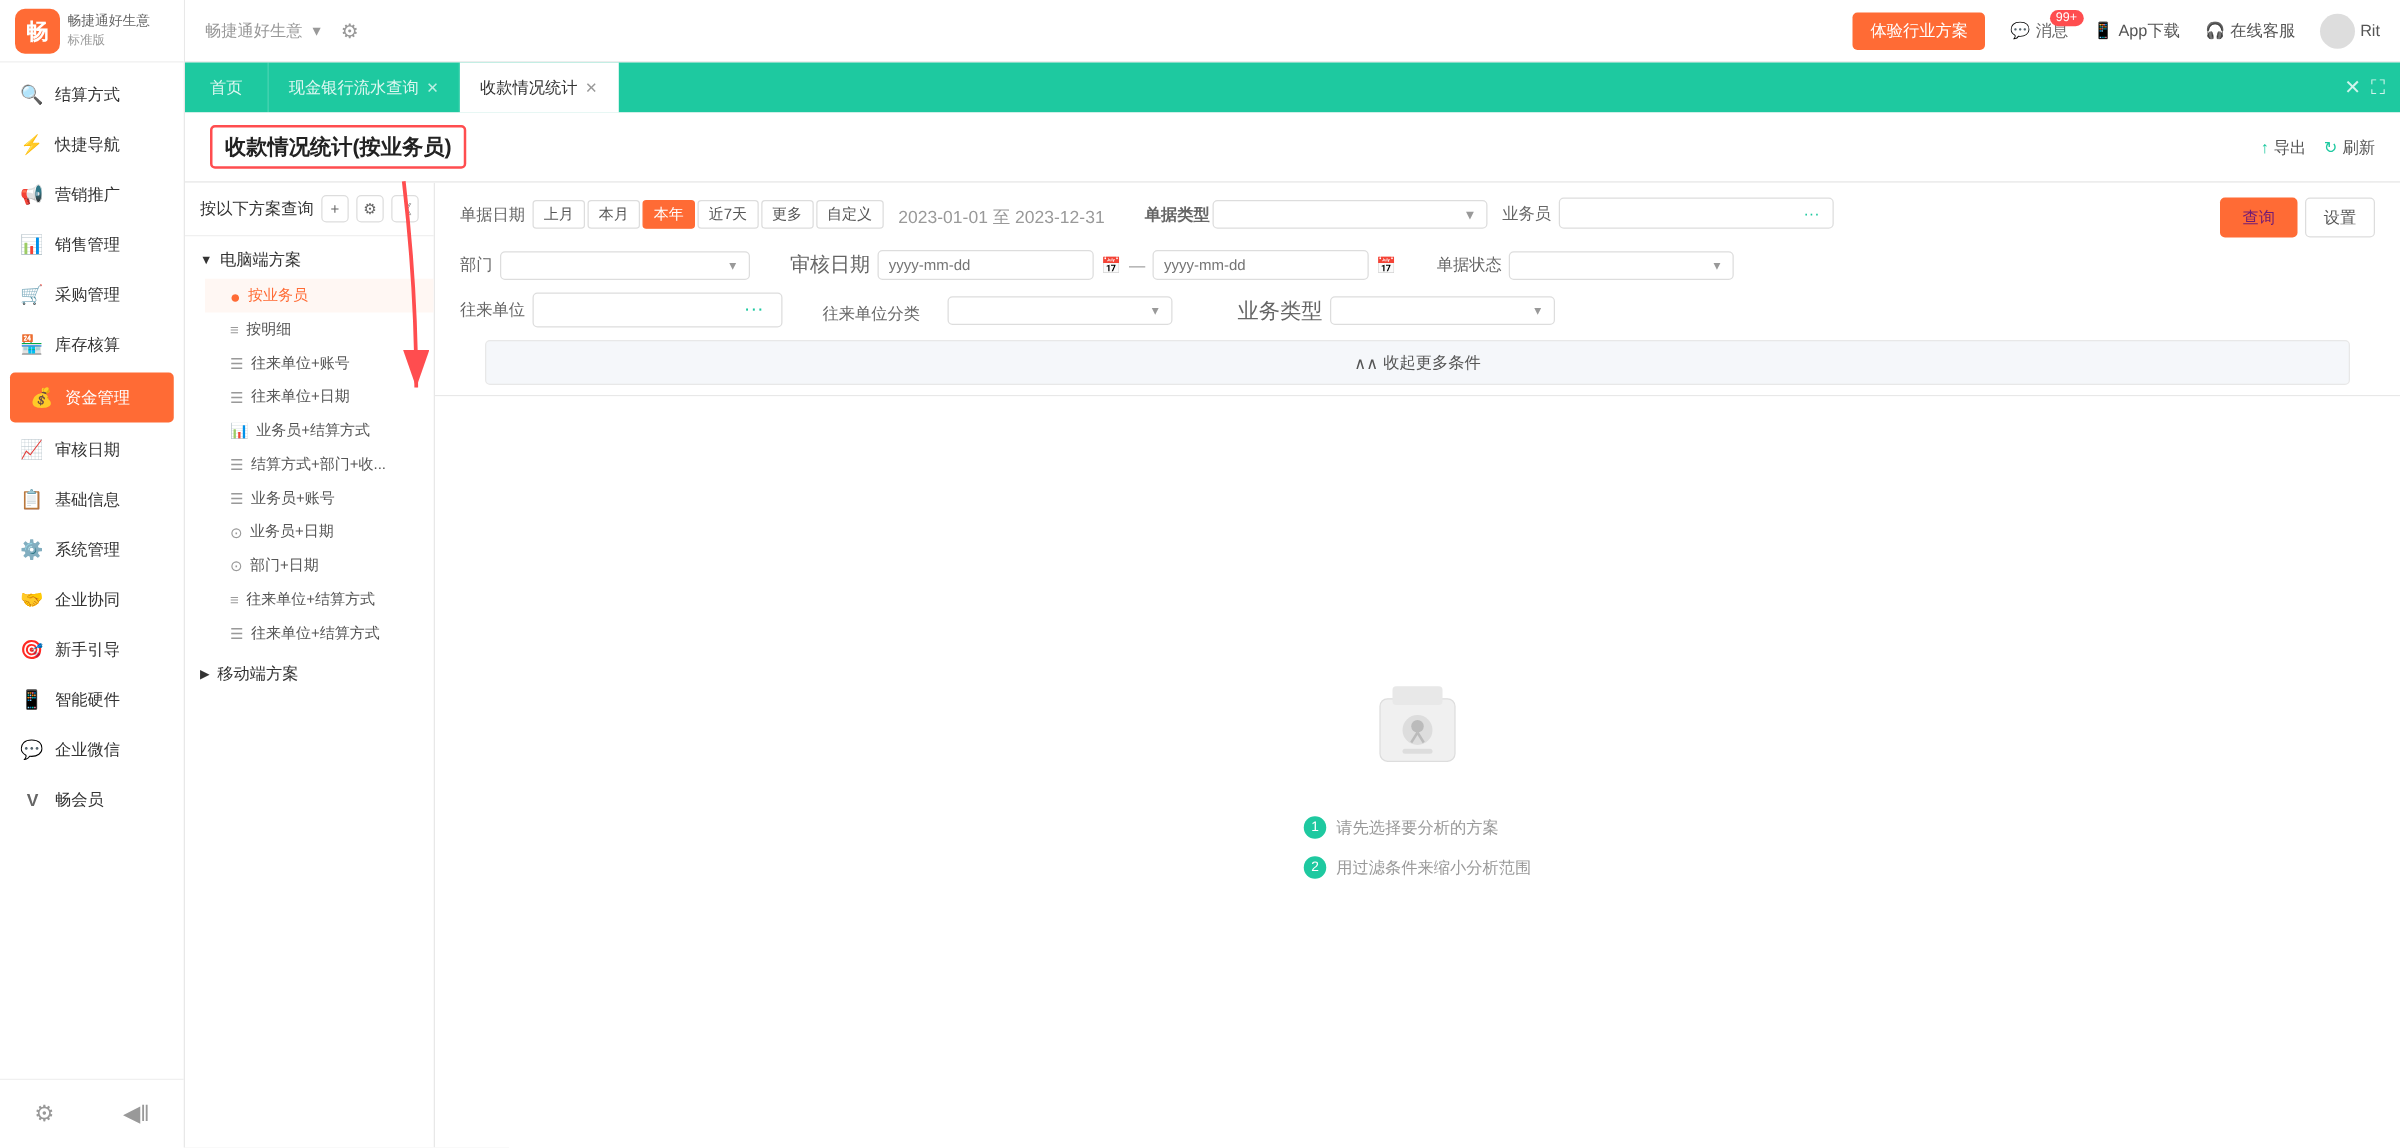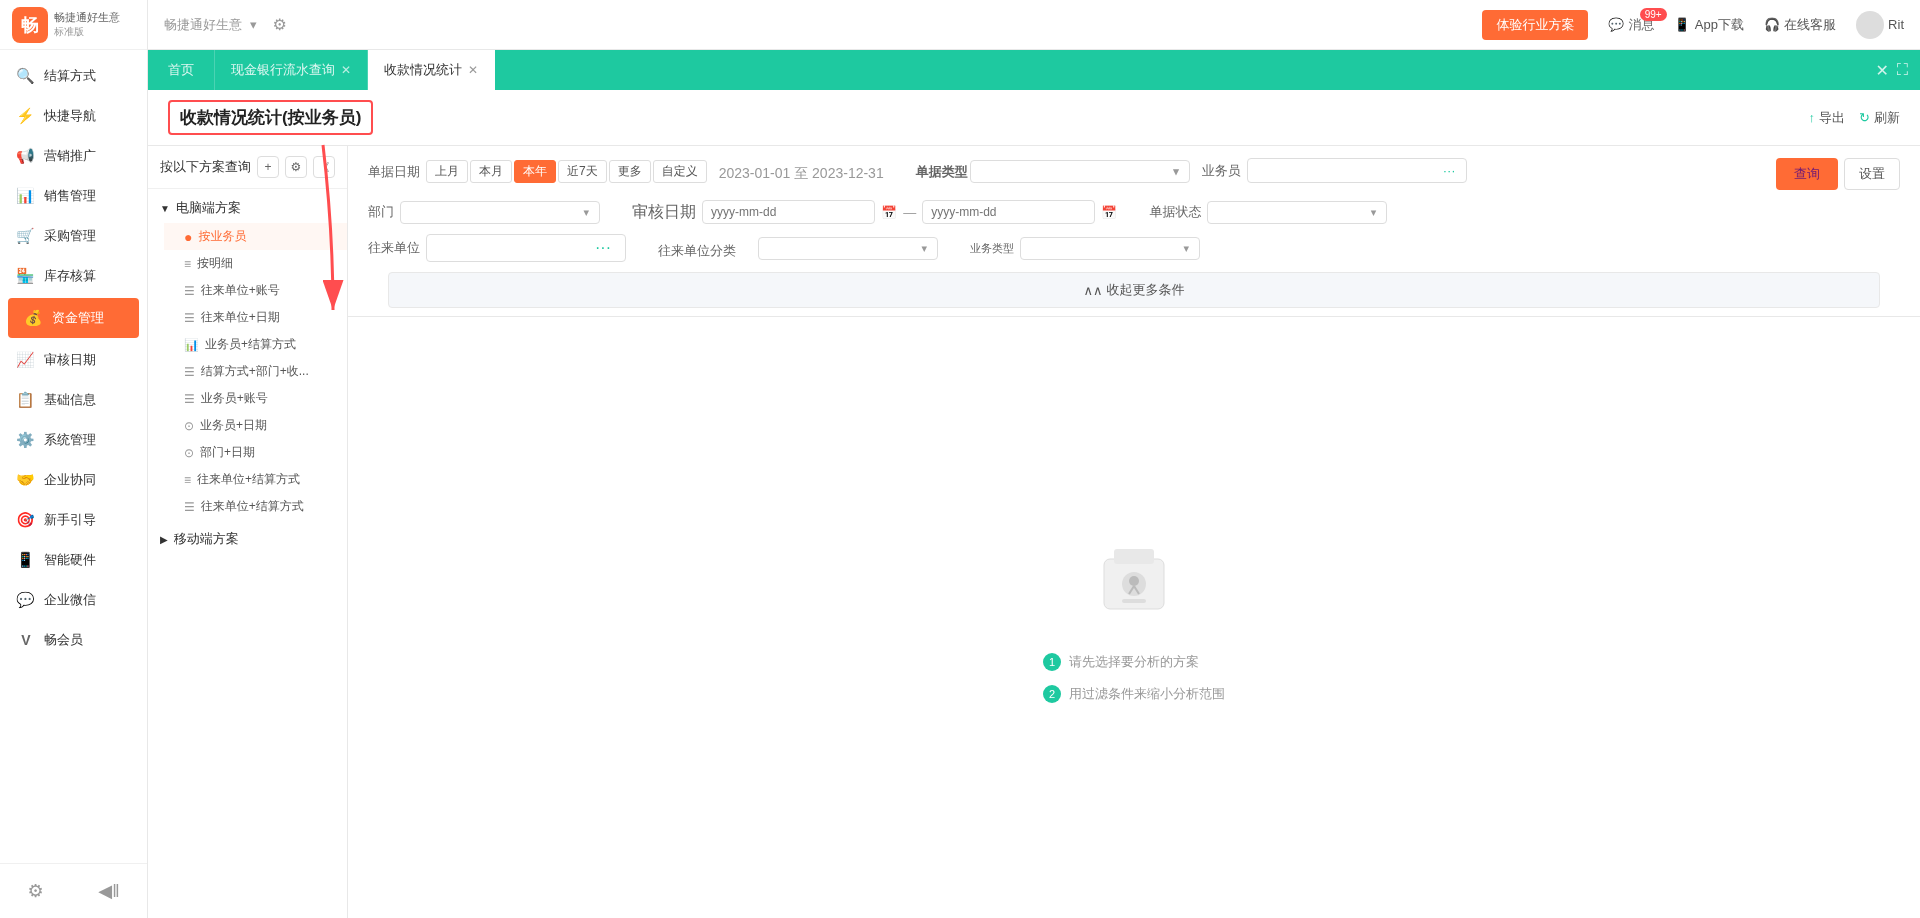--- a/index.html
+++ b/index.html
@@ -440,21 +440,21 @@
 
             <div style="display:flex;align-items:flex-end;gap:22px;margin-left:20px;">
               <span style="color:#666;font-size:13px;white-space:nowrap;">往来单位分类</span>
               <div class="filter-select" style="min-width:180px;">
                 <span style="flex:1;color:#bbb;"></span>
                 <span class="select-arrow">▾</span>
               </div>
             </div>
 
             <div style="display:flex;align-items:center;gap:6px;margin-left:20px;">
-              <span style="color:#666;font-size:11px;white-space:nowrap;">业务类型</span>
+              <span style="color:#666;font-size:17px;white-space:nowrap;margin-left:20px;">业务类型</span>
               <div class="filter-select" style="min-width:180px;">
                 <span style="flex:1;color:#bbb;"></span>
                 <span class="select-arrow">▾</span>
               </div>
             </div>
           </div>
 
           <div class="collapse-bar">
             <span>∧∧</span>
             <span>收起更多条件</span>

